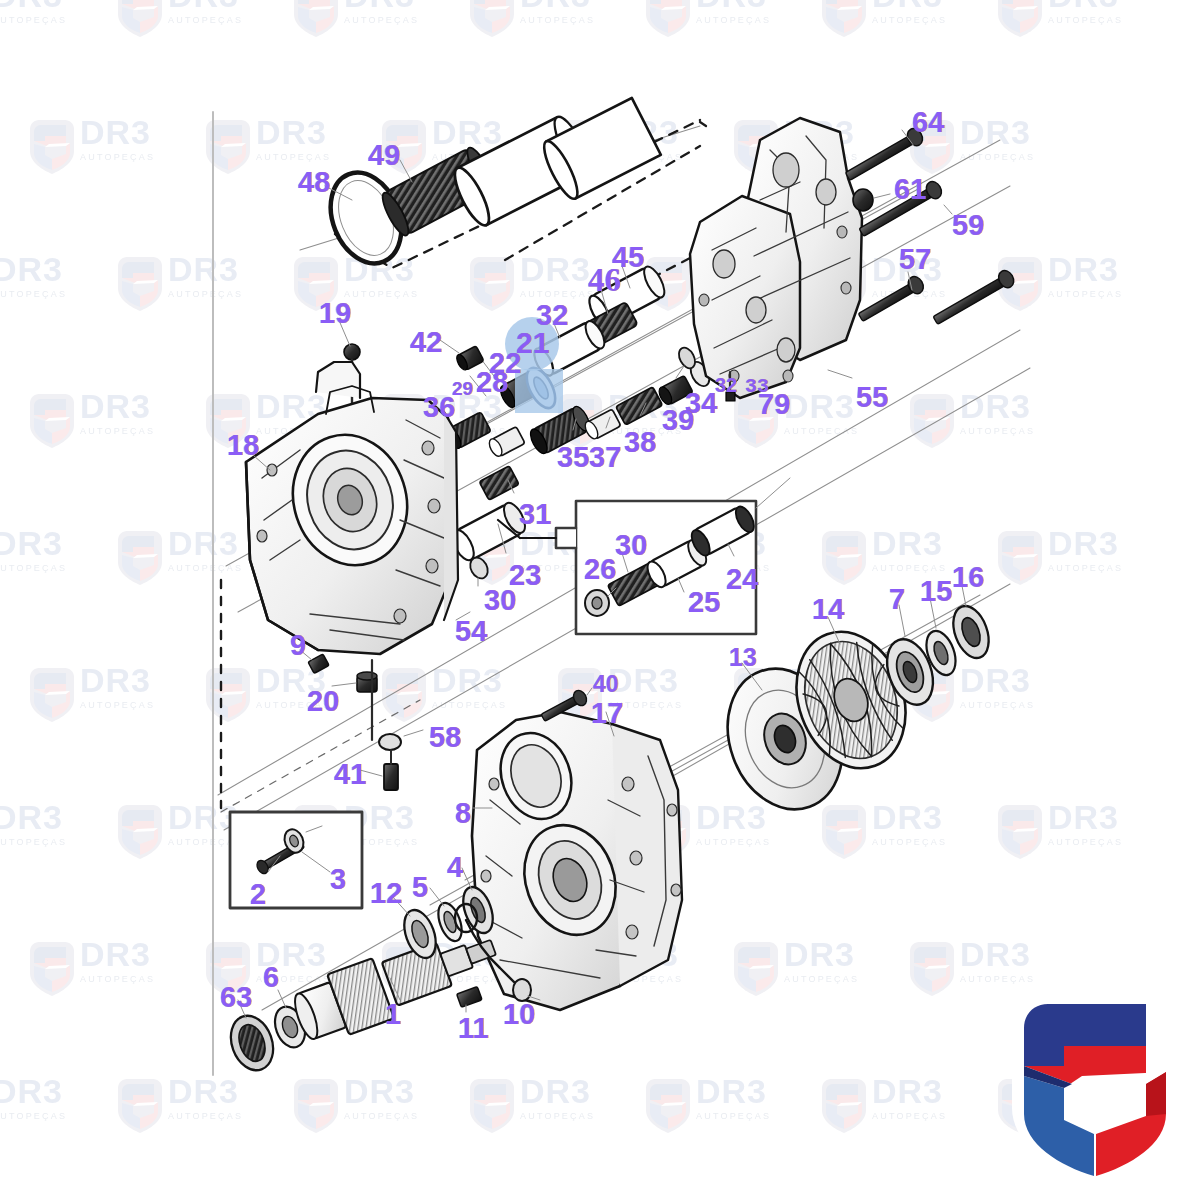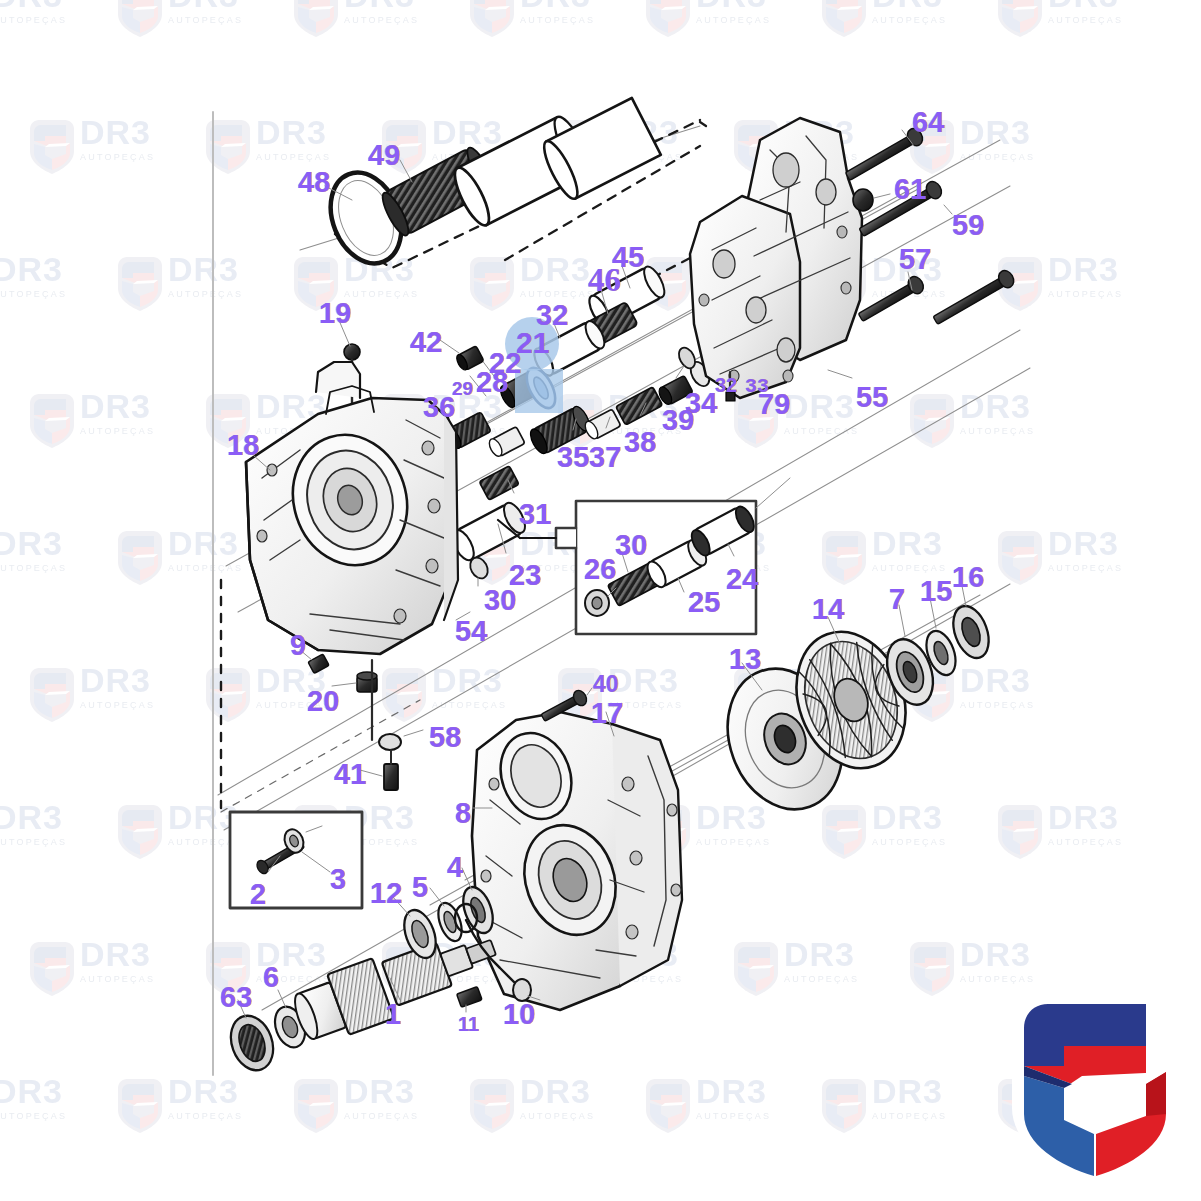--- a/index.html
+++ b/index.html
@@ -1384,35 +1384,35 @@
       <div class="num" style="left:290px;top:631px;font-size:29px;">9</div>
       <div class="num" style="left:307px;top:687px;font-size:29px;">20</div>
       <div class="num" style="left:615px;top:531px;font-size:29px;">30</div>
       <div class="num" style="left:584px;top:555px;font-size:29px;">26</div>
       <div class="num" style="left:688px;top:588px;font-size:29px;">25</div>
       <div class="num" style="left:726px;top:565px;font-size:29px;">24</div>
       <div class="num" style="left:812px;top:595px;font-size:29px;">14</div>
       <div class="num" style="left:889px;top:585px;font-size:29px;">7</div>
       <div class="num" style="left:920px;top:577px;font-size:29px;">15</div>
       <div class="num" style="left:952px;top:563px;font-size:29px;">16</div>
-      <div class="num" style="left:729px;top:645px;font-size:29px;">13</div>
+      <div class="num" style="left:729px;top:645px;font-size:25px;">13</div>
       <div class="num" style="left:593px;top:673px;font-size:23px;">40</div>
       <div class="num" style="left:591px;top:699px;font-size:29px;">17</div>
       <div class="num" style="left:429px;top:723px;font-size:29px;">58</div>
       <div class="num" style="left:334px;top:760px;font-size:29px;">41</div>
       <div class="num" style="left:455px;top:799px;font-size:29px;">8</div>
       <div class="num" style="left:250px;top:880px;font-size:29px;">2</div>
       <div class="num" style="left:330px;top:865px;font-size:29px;">3</div>
       <div class="num" style="left:447px;top:853px;font-size:29px;">4</div>
       <div class="num" style="left:412px;top:873px;font-size:29px;">5</div>
       <div class="num" style="left:370px;top:879px;font-size:29px;">12</div>
       <div class="num" style="left:220px;top:975px;font-size:29px;margin-top:8px;">63</div>
       <div class="num" style="left:263px;top:963px;font-size:29px;">6</div>
       <div class="num" style="left:385px;top:1000px;font-size:29px;">1</div>
-      <div class="num" style="left:458px;top:1014px;font-size:20px;">11</div>
+      <div class="num" style="left:458px;top:1014px;font-size:29px;">11</div>
       <div class="num" style="left:503px;top:1000px;font-size:29px;">10</div>
     </div>
 
   <div id="logo" style="left:1006px;top:988px;width:182px;height:200px;">
     <svg viewBox="0 0 182 200" width="182" height="200" xmlns="http://www.w3.org/2000/svg">
       <path d="M6 28 C6 12 18 2 34 2 L148 2 C164 2 176 12 176 28 L176 120
                C176 158 130 186 91 197 C52 186 6 158 6 120 Z" fill="#ffffff"></path>
       <g>
         <path d="M18 40 C18 26 28 16 42 16 L140 16 L140 58 L58 58 L58 78 L18 78 Z" fill="#2a3a8c"></path>
         <path d="M140 16 L140 96 L66 96 L18 78 L58 78 L58 58 L140 58 Z" fill="#e01f26"></path>

